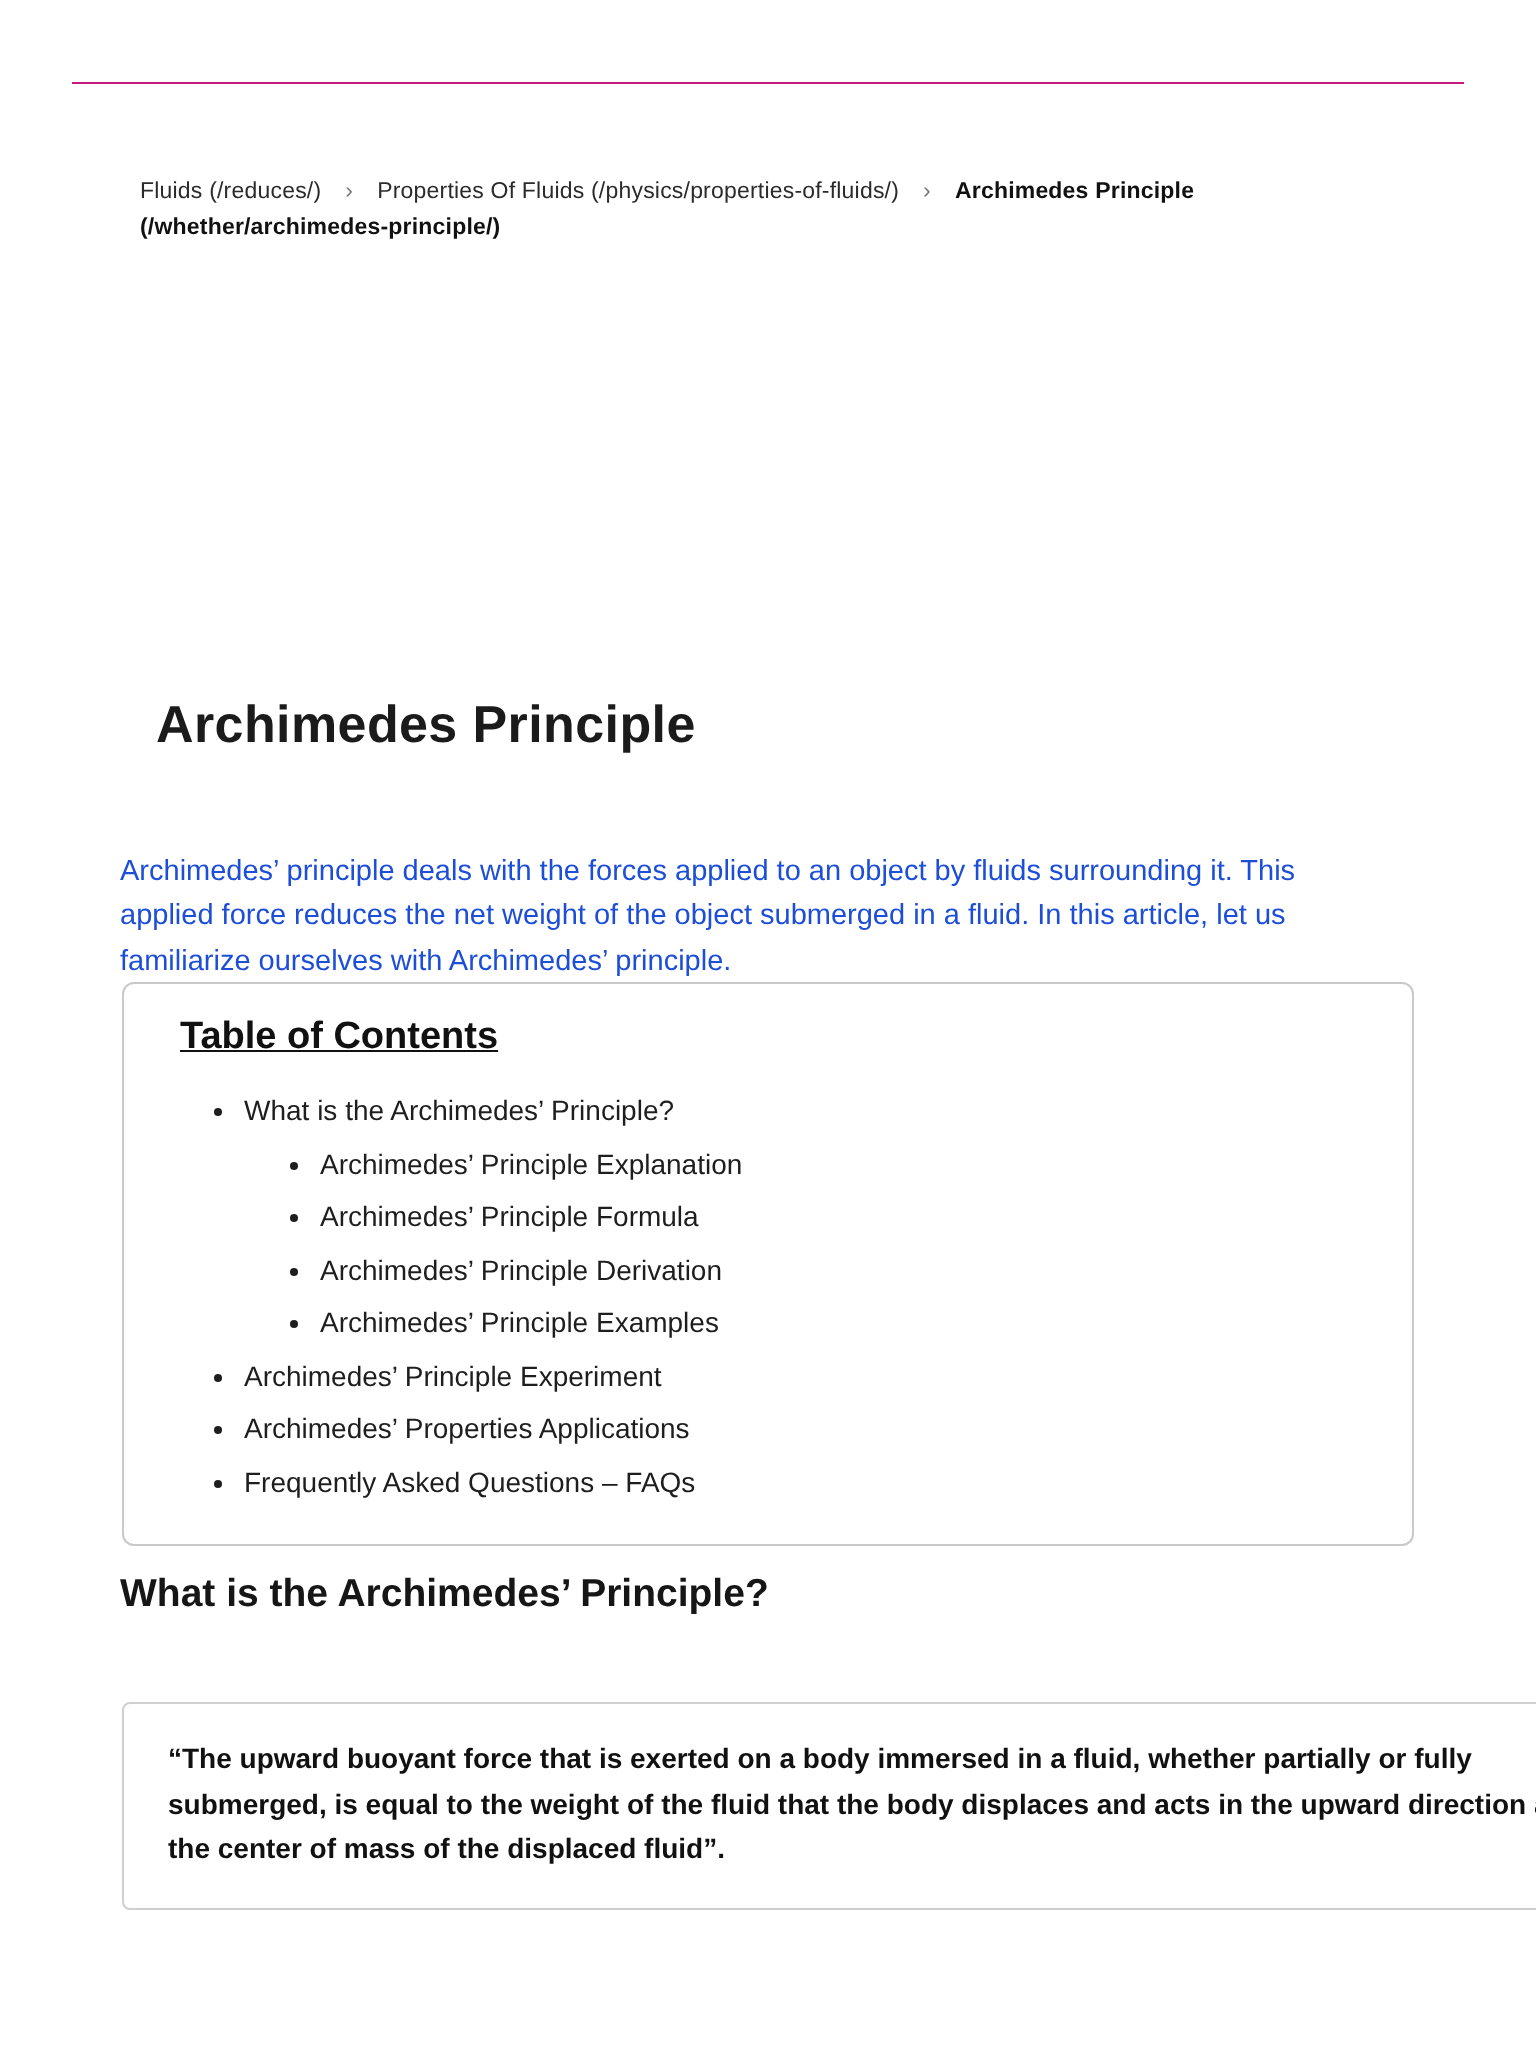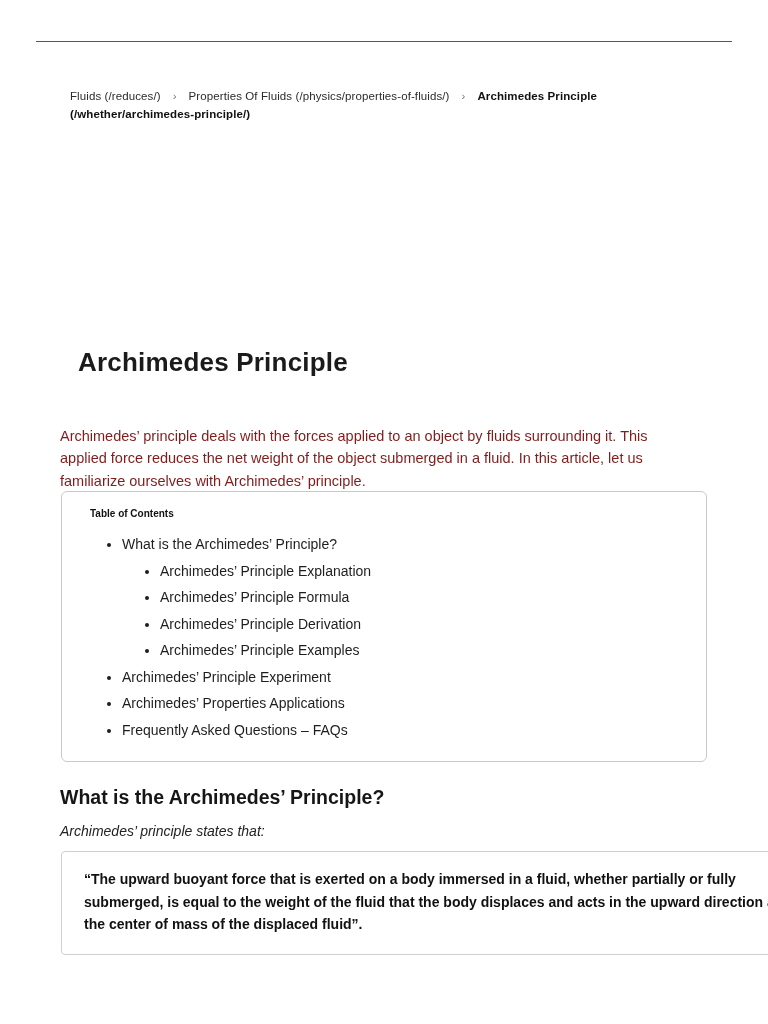--- a/index.html
+++ b/index.html
@@ -68,37 +68,38 @@
     color: #1b1b1b;
     letter-spacing: 0.2px;
   }
   .intro {
     position: absolute;
     top: 410px;
     left: 60px;
     width: 628px;
     font-size: 14.5px;
     line-height: 22.5px;
-    color: #7f1d1d;
+    color: #1d4ed8;
   }
   .toc-box {
     position: absolute;
     top: 491px;
     left: 61px;
     width: 646px;
     box-sizing: border-box;
     border: 1px solid #c9c9c9;
     border-radius: 6px;
     padding: 16px 20px 18px 20px;
     background: #fff;
   }
   .toc-title {
-    font-size: 10px;
+    font-size: 19px;
     font-weight: 700;
     color: #111;
+    text-decoration: underline;
     margin: 0 0 12px 8px;
   }
   ul.toc-list {
     list-style: disc;
     margin: 0;
     padding-left: 40px;
   }
   ul.toc-list li {
     font-size: 14px;
     line-height: 26.5px;
@@ -180,19 +181,18 @@
         </ul>
       </li>
       <li><span>Archimedes’ Principle Experiment</span></li>
       <li><span>Archimedes’ Properties Applications</span></li>
       <li><span>Frequently Asked Questions – FAQs</span></li>
     </ul>
   </div>
 
   <h2 class="section-title">What is the Archimedes’ Principle?</h2>
 
-  <div class="states-that">Archimedes’ principle states that:</div>
 
   <div class="quote-box">
     <p class="quote-text">“The upward buoyant force that is exerted on a body immersed in a fluid, whether partially or fully submerged, is equal to the weight of the fluid that the body displaces and acts in the upward direction at the center of mass of the displaced fluid”.</p>
   </div>
 
 </div>
 
 </body></html>

